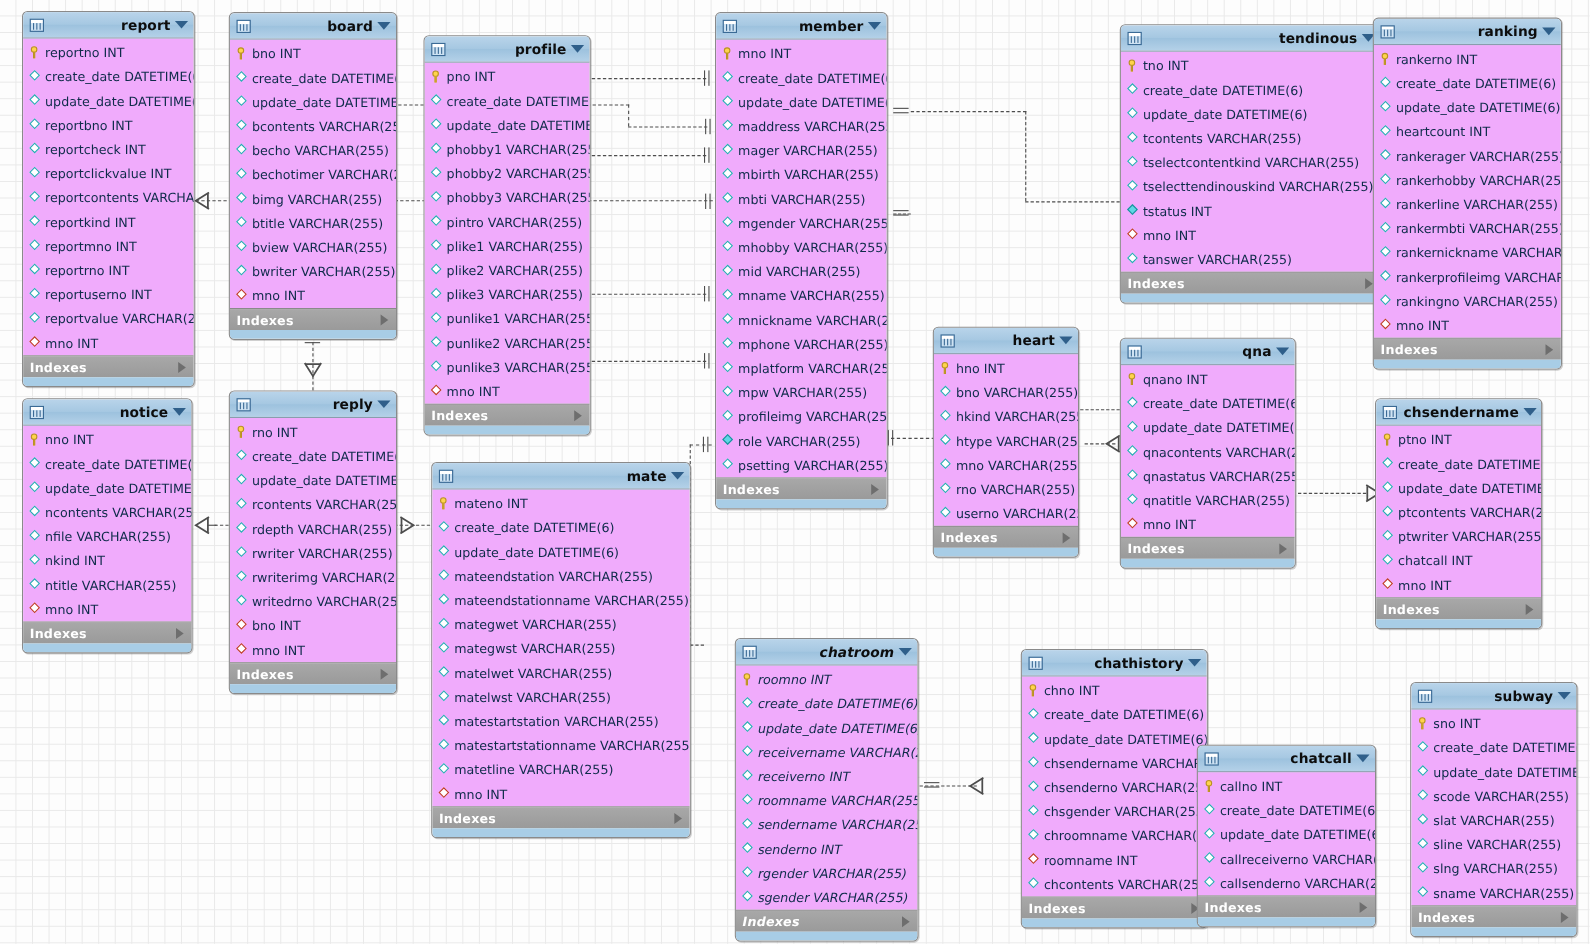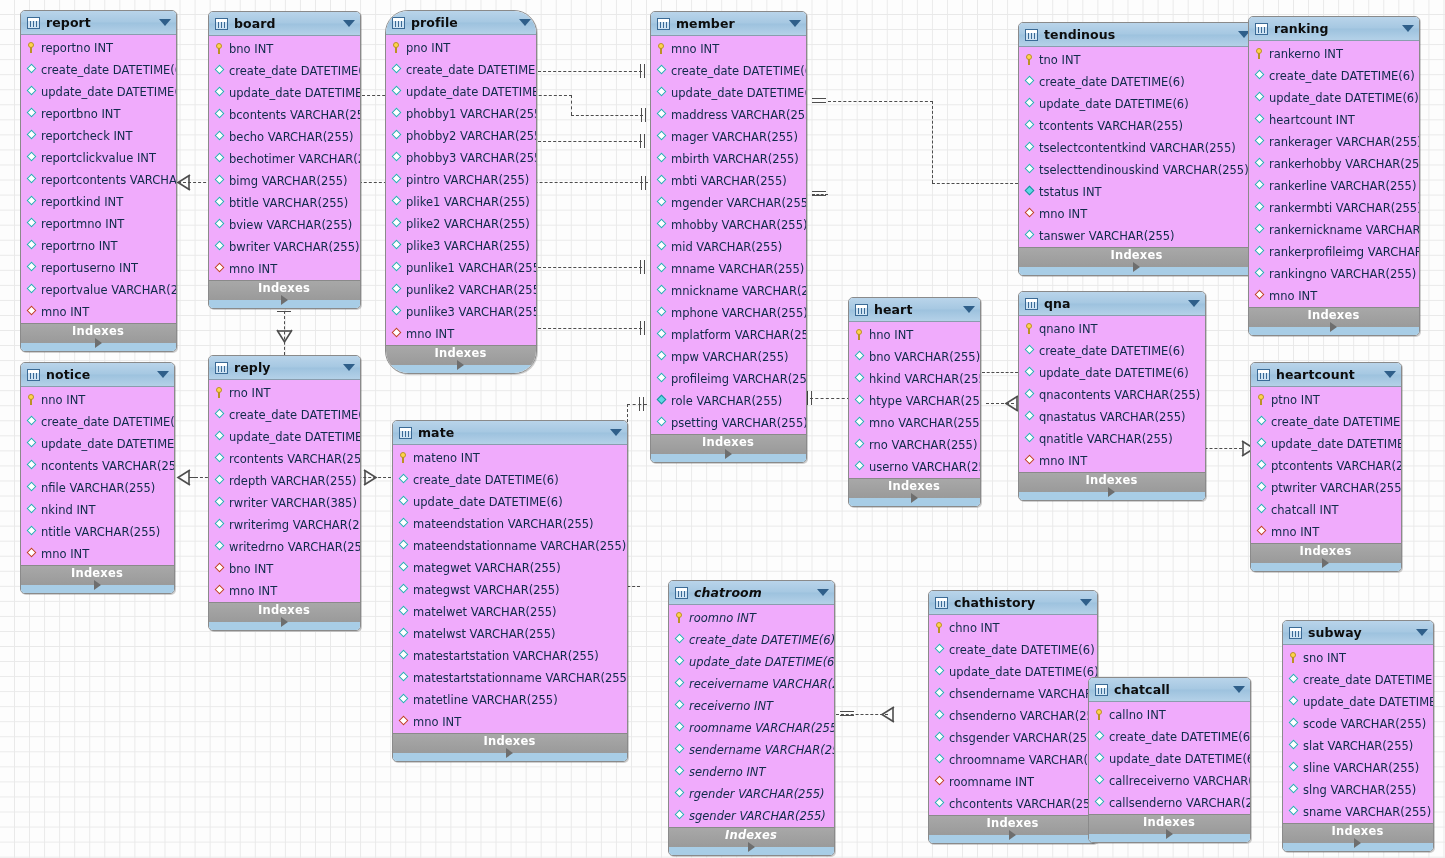--- a/index.html
+++ b/index.html
@@ -6,21 +6,21 @@
   body{
     width:1445px;height:858px;overflow:hidden;
     font-family:"DejaVu Sans","Liberation Sans",sans-serif;
     background-color:#fdfdfd;
     background-image:
       linear-gradient(to right, #e9e9e9 1px, transparent 1px),
       linear-gradient(to bottom, #e9e9e9 1px, transparent 1px);
     background-size:15.06px 15.06px;
     background-position:-1px -1px;
   }
-  #canvas{position:relative;width:1445px;height:858px;}
+  #canvas{position:relative;width:1445px;height:858px;text-align:right;}
 
   
   .tbl{
     position:absolute;
     background:#ffffff;
     border:1px solid #8a8a8a;
     border-radius:5px;
     box-shadow:1px 1px 0 rgba(0,0,0,.18);
     box-sizing:border-box;
     overflow:hidden;
@@ -92,21 +92,20 @@
     content:"";position:absolute;left:2.5px;top:2.5px;width:7px;height:7px;
     background:#ffffff;border:1px solid #c0392b;transform:rotate(45deg);box-sizing:border-box;
   }
 
   .idx{
     height:19px;
     background:linear-gradient(to bottom,#a8a8a8 0%,#9a9a9a 100%);
     border-top:1px solid #8a8a8a;
     display:flex;align-items:center;justify-content:space-between;
     padding:0 7px 0 6px;
-    flex-direction:column;
   }
   .idx span{font-size:11.5px;font-weight:bold;color:#ffffff;letter-spacing:.2px;}
   .idx .tri{width:0;height:0;border-top:5px solid transparent;border-bottom:5px solid transparent;border-left:7px solid #6e6e6e;}
   .foot{height:8px;background:#a8cde6;}
 
   
   .ln{position:absolute;}
   .lh{height:0;border-top:1.6px dashed #4d4d4d;}
   .lv{width:0;border-left:1.6px dashed #4d4d4d;}
   .sh{height:0;border-top:1.6px solid #4d4d4d;}
@@ -368,21 +367,21 @@
             <span class="ci ci-fk"></span>
             <span class="txt">mno INT</span>
           </div>
         </div>
         <div class="idx">
           <span>Indexes</span>
           <span class="tri"></span>
         </div>
         <div class="foot"></div>
       </div>
-      <div class="tbl" style="left: 385px; top: 10px; width: 152px; border-radius: 23px;">
+      <div class="tbl" style="left: 385px; top: 32px; width: 152px;">
         <div class="hd-hd tbl-hd">
           <span class="hd-ico"></span>
           <span class="hd-title">profile</span>
           <span class="hd-caret"></span>
         </div>
         <div class="cols">
           <div class="col">
             <span class="ci ci-pk"></span>
             <span class="txt">pno INT</span>
           </div>
@@ -711,21 +710,21 @@
           <div class="col">
             <span class="ci ci-d"></span>
             <span class="txt">rcontents VARCHAR(255)</span>
           </div>
           <div class="col">
             <span class="ci ci-d"></span>
             <span class="txt">rdepth VARCHAR(255)</span>
           </div>
           <div class="col">
             <span class="ci ci-d"></span>
-            <span class="txt">rwriter VARCHAR(385)</span>
+            <span class="txt">rwriter VARCHAR(255)</span>
           </div>
           <div class="col">
             <span class="ci ci-d"></span>
             <span class="txt">rwriterimg VARCHAR(255)</span>
           </div>
           <div class="col">
             <span class="ci ci-d"></span>
             <span class="txt">writedrno VARCHAR(255)</span>
           </div>
           <div class="col">
@@ -844,21 +843,21 @@
             <span class="ci ci-d"></span>
             <span class="txt">userno VARCHAR(255)</span>
           </div>
         </div>
         <div class="idx">
           <span>Indexes</span>
           <span class="tri"></span>
         </div>
         <div class="foot"></div>
       </div>
-      <div class="tbl" style="left: 1018px; top: 291px; width: 188px;">
+      <div class="tbl" style="left: 1018px; top: 307px; width: 160px;">
         <div class="hd-hd tbl-hd">
           <span class="hd-ico"></span>
           <span class="hd-title">qna</span>
           <span class="hd-caret"></span>
         </div>
         <div class="cols">
           <div class="col">
             <span class="ci ci-pk"></span>
             <span class="txt">qnano INT</span>
           </div>
@@ -889,21 +888,21 @@
         </div>
         <div class="idx">
           <span>Indexes</span>
           <span class="tri"></span>
         </div>
         <div class="foot"></div>
       </div>
       <div class="tbl" style="left: 1250px; top: 362px; width: 152px;">
         <div class="hd-hd tbl-hd">
           <span class="hd-ico"></span>
-          <span class="hd-title">heartcount</span>
+          <span class="hd-title">chsendername</span>
           <span class="hd-caret"></span>
         </div>
         <div class="cols">
           <div class="col">
             <span class="ci ci-pk"></span>
             <span class="txt">ptno INT</span>
           </div>
           <div class="col">
             <span class="ci ci-d"></span>
             <span class="txt">create_date DATETIME(6)</span>

